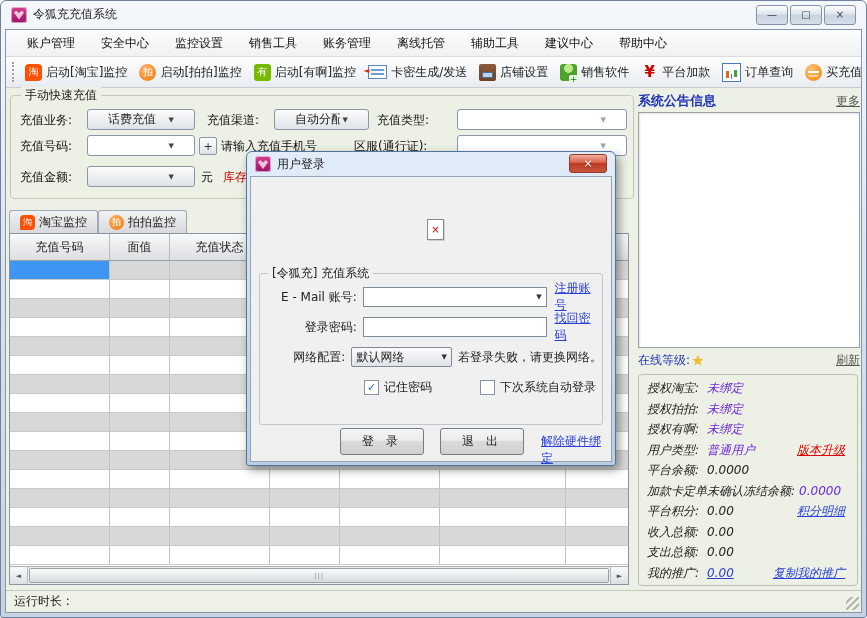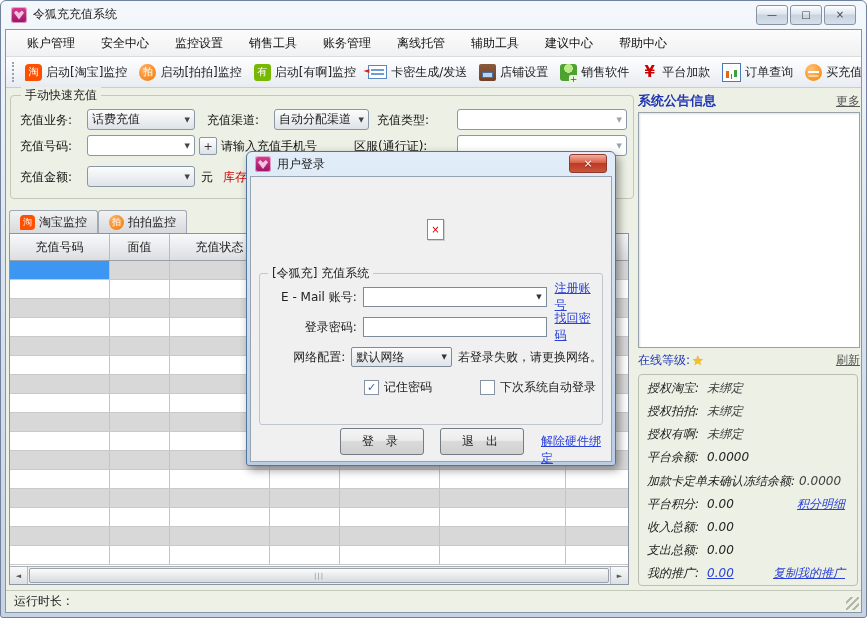--- a/index.html
+++ b/index.html
@@ -48,21 +48,21 @@
   .icon-buycard{background:radial-gradient(circle at 35% 30%,#ffc078,#f08300);border-radius:50%;}
   .icon-buycard::after{content:"";position:absolute;left:3px;right:3px;top:7px;height:2px;background:#fff;
         box-shadow:0 4px 0 -0.5px #fff;}
   
   .main{position:relative;flex:1;}
   .fieldset{position:absolute;border:1px solid #c3c9b8;border-radius:4px;}
   .fieldset .legend{position:absolute;top:-9px;left:10px;background:#edf0e4;padding:0 4px;color:#222;}
   .qr{left:4px;top:7px;width:622px;height:102px;}
   .q-label{position:absolute;white-space:nowrap;color:#111;}
   .combo{position:absolute;height:21px;border:1px solid #8a97a6;border-radius:3px;display:flex;align-items:center;
-         background:linear-gradient(#fcfcfc,#dfe3e8);padding:0 4px;box-sizing:border-box;}
+         background:linear-gradient(#fcfcfc,#dfe3e8);padding:0 20px;box-sizing:border-box;}
   .combo .ctext{flex:1;white-space:nowrap;overflow:hidden;}
   .combo .carrow{font-size:7px;color:#444;margin-left:3px;}
   .combo.white{background:#fff;}
   .combo.blank .carrow{color:#9aa2ac;}
   .plus-btn{position:absolute;width:16px;height:16px;border:1px solid #8a97a6;border-radius:2px;
          background:linear-gradient(#fff,#dde1e6);display:flex;align-items:center;justify-content:center;font-size:11px;color:#333;}
   .red{color:#c00;}
   
   .tabs{position:absolute;left:3px;top:119px;display:flex;align-items:flex-end;height:26px;}
   .tab{display:flex;align-items:center;gap:4px;padding:0 10px;border:1px solid #a0aab6;border-bottom:none;
@@ -99,21 +99,21 @@
   .gray-link{margin-left:auto;color:#555;text-decoration:underline;}
   .ann-box{position:absolute;left:2px;top:24px;width:220px;height:234px;background:#fff;
            border:1px solid #98a2ac;box-shadow:inset 1px 1px 2px rgba(0,0,0,.12);}
   .level-row{position:absolute;left:2px;right:2px;top:264px;display:flex;align-items:center;}
   .level-label{color:#1f35b4;}
   .star{color:#f6bf26;font-size:13px;margin-left:2px;text-shadow:0 0 1px #c8881a;}
   .info-box{position:absolute;left:2px;right:4px;top:286px;height:212px;border:1px solid #b9c0b2;border-radius:4px;
             padding:6px 6px 4px 8px;box-sizing:border-box;display:flex;flex-direction:column;justify-content:space-between;}
   .irow{display:flex;align-items:center;white-space:nowrap;line-height:15px;font-style:italic;}
   .ilabel{color:#222;margin-right:8px;}
-  .blue-val{color:#404040;}
+  .blue-val{color:#6d28d9;}
   .blue-link{color:#2a41d8;text-decoration:underline;}
   .red-link{color:#d00;text-decoration:underline;}
   .vas-icons{display:flex;gap:5px;align-items:center;}
   .vas{width:22px;height:20px;border-radius:3px;position:relative;display:flex;align-items:center;justify-content:center;}
   .vas-mail{background:linear-gradient(#79b6f2,#1e64d0);color:#fff;font-size:12px;}
   .vas-card{background:#e9e9ee;border:1px solid #9aa;}
   .vas-card .band{position:absolute;left:-1px;right:4px;top:-2px;background:#d42a10;color:#fff;
                   font-size:6px;line-height:7px;padding:0 1px;font-weight:bold;}
   .vas-card::after{content:"";position:absolute;left:3px;bottom:3px;width:10px;height:6px;background:#fff;border:1px solid #888;}
   .vas-offline{background:linear-gradient(#ffb056,#ef7d14);color:#fff;font-size:6px;line-height:7px;
@@ -457,20 +457,25 @@
             </div>
           <div class="irow">
               <span class="ilabel">授权拍拍:</span>
               <span class="blue-val">未绑定</span>
             </div>
           <div class="irow">
               <span class="ilabel">授权有啊:</span>
               <span class="blue-val">未绑定</span>
             </div>
           <div class="irow">
+            <span class="ilabel">用户类型:</span>
+            <span class="blue-val">普通用户</span>
+            <span class="red-link" style="margin-left:auto;margin-right:6px;">版本升级</span>
+          </div>
+          <div class="irow">
               <span class="ilabel">平台余额:</span>
               <span>0.0000</span>
             </div>
           <div class="irow">
               <span class="ilabel red" style="margin-right:4px;">加款卡定单未确认冻结余额:</span>
               <span class="blue-val">0.0000</span>
             </div>
           <div class="irow">
             <span class="ilabel">平台积分:</span>
             <span>0.00</span>

